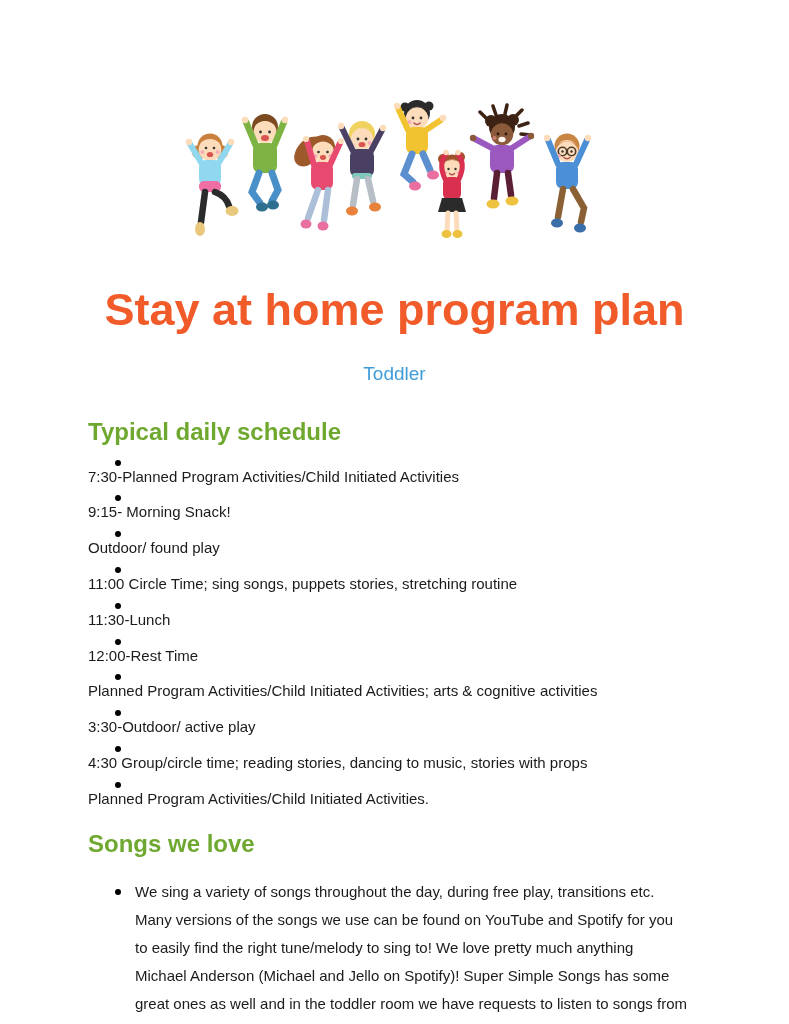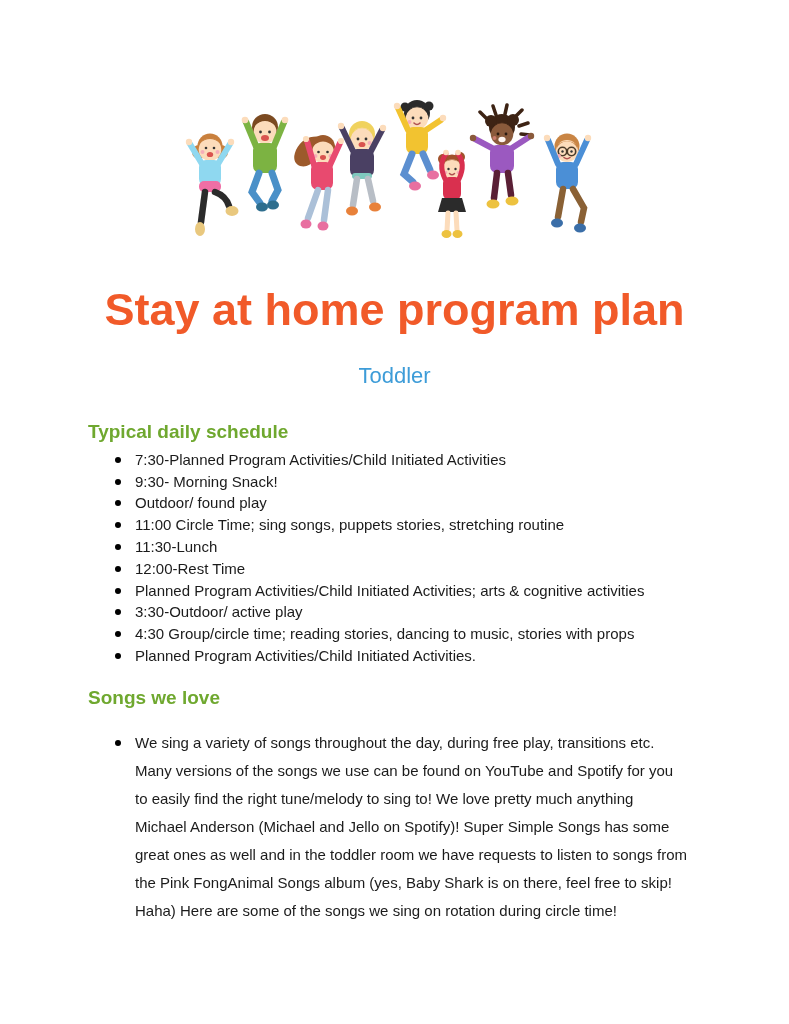--- a/index.html
+++ b/index.html
@@ -22,39 +22,40 @@
     text-align: center;
     font-size: 45px;
     font-weight: bold;
     letter-spacing: 0px;
     color: #F15A29;
     line-height: 1.15;
   }
   .subtitle {
     margin-top: 27px;
     text-align: center;
-    font-size: 22px;
+    font-size: 19px;
     color: #3D9CD8;
     line-height: 1.2;
   }
   .content { padding-left: 88px; padding-right: 40px; }
   h2.section-heading {
     color: #6FA82F;
-    font-size: 19px;
+    font-size: 24px;
     font-weight: bold;
     line-height: 1.25;
   }
   .schedule-heading { margin-top: 31px; }
   .songs-heading { margin-top: 19px; }
   ul.bullet-list { list-style: none; margin-top: 5px; width: 620px; }
   ul.bullet-list li {
     display: flex;
     align-items: flex-start;
     font-size: 15px;
     line-height: 21.8px;
+    flex-direction: column;
   }
   ul.para-list { list-style: none; margin-top: 19px; width: 600px; }
   ul.para-list li {
     display: flex;
     align-items: flex-start;
     font-size: 15px;
     line-height: 28px;
   }
   .dot {
     flex: 0 0 auto;
@@ -258,21 +259,21 @@
       <h2 class="section-heading schedule-heading">Typical daily schedule</h2>
       <ul class="bullet-list">
 
           <li>
             <span class="dot"></span>
             <span class="li-text">7:30-Planned Program Activities/Child Initiated Activities</span>
           </li>
 
           <li>
             <span class="dot"></span>
-            <span class="li-text">9:30- Morning Snack!</span>
+            <span class="li-text">9:15- Morning Snack!</span>
           </li>
 
           <li>
             <span class="dot"></span>
             <span class="li-text">Outdoor/ found play</span>
           </li>
 
           <li>
             <span class="dot"></span>
             <span class="li-text">11:00 Circle Time; sing songs, puppets stories, stretching routine</span>

